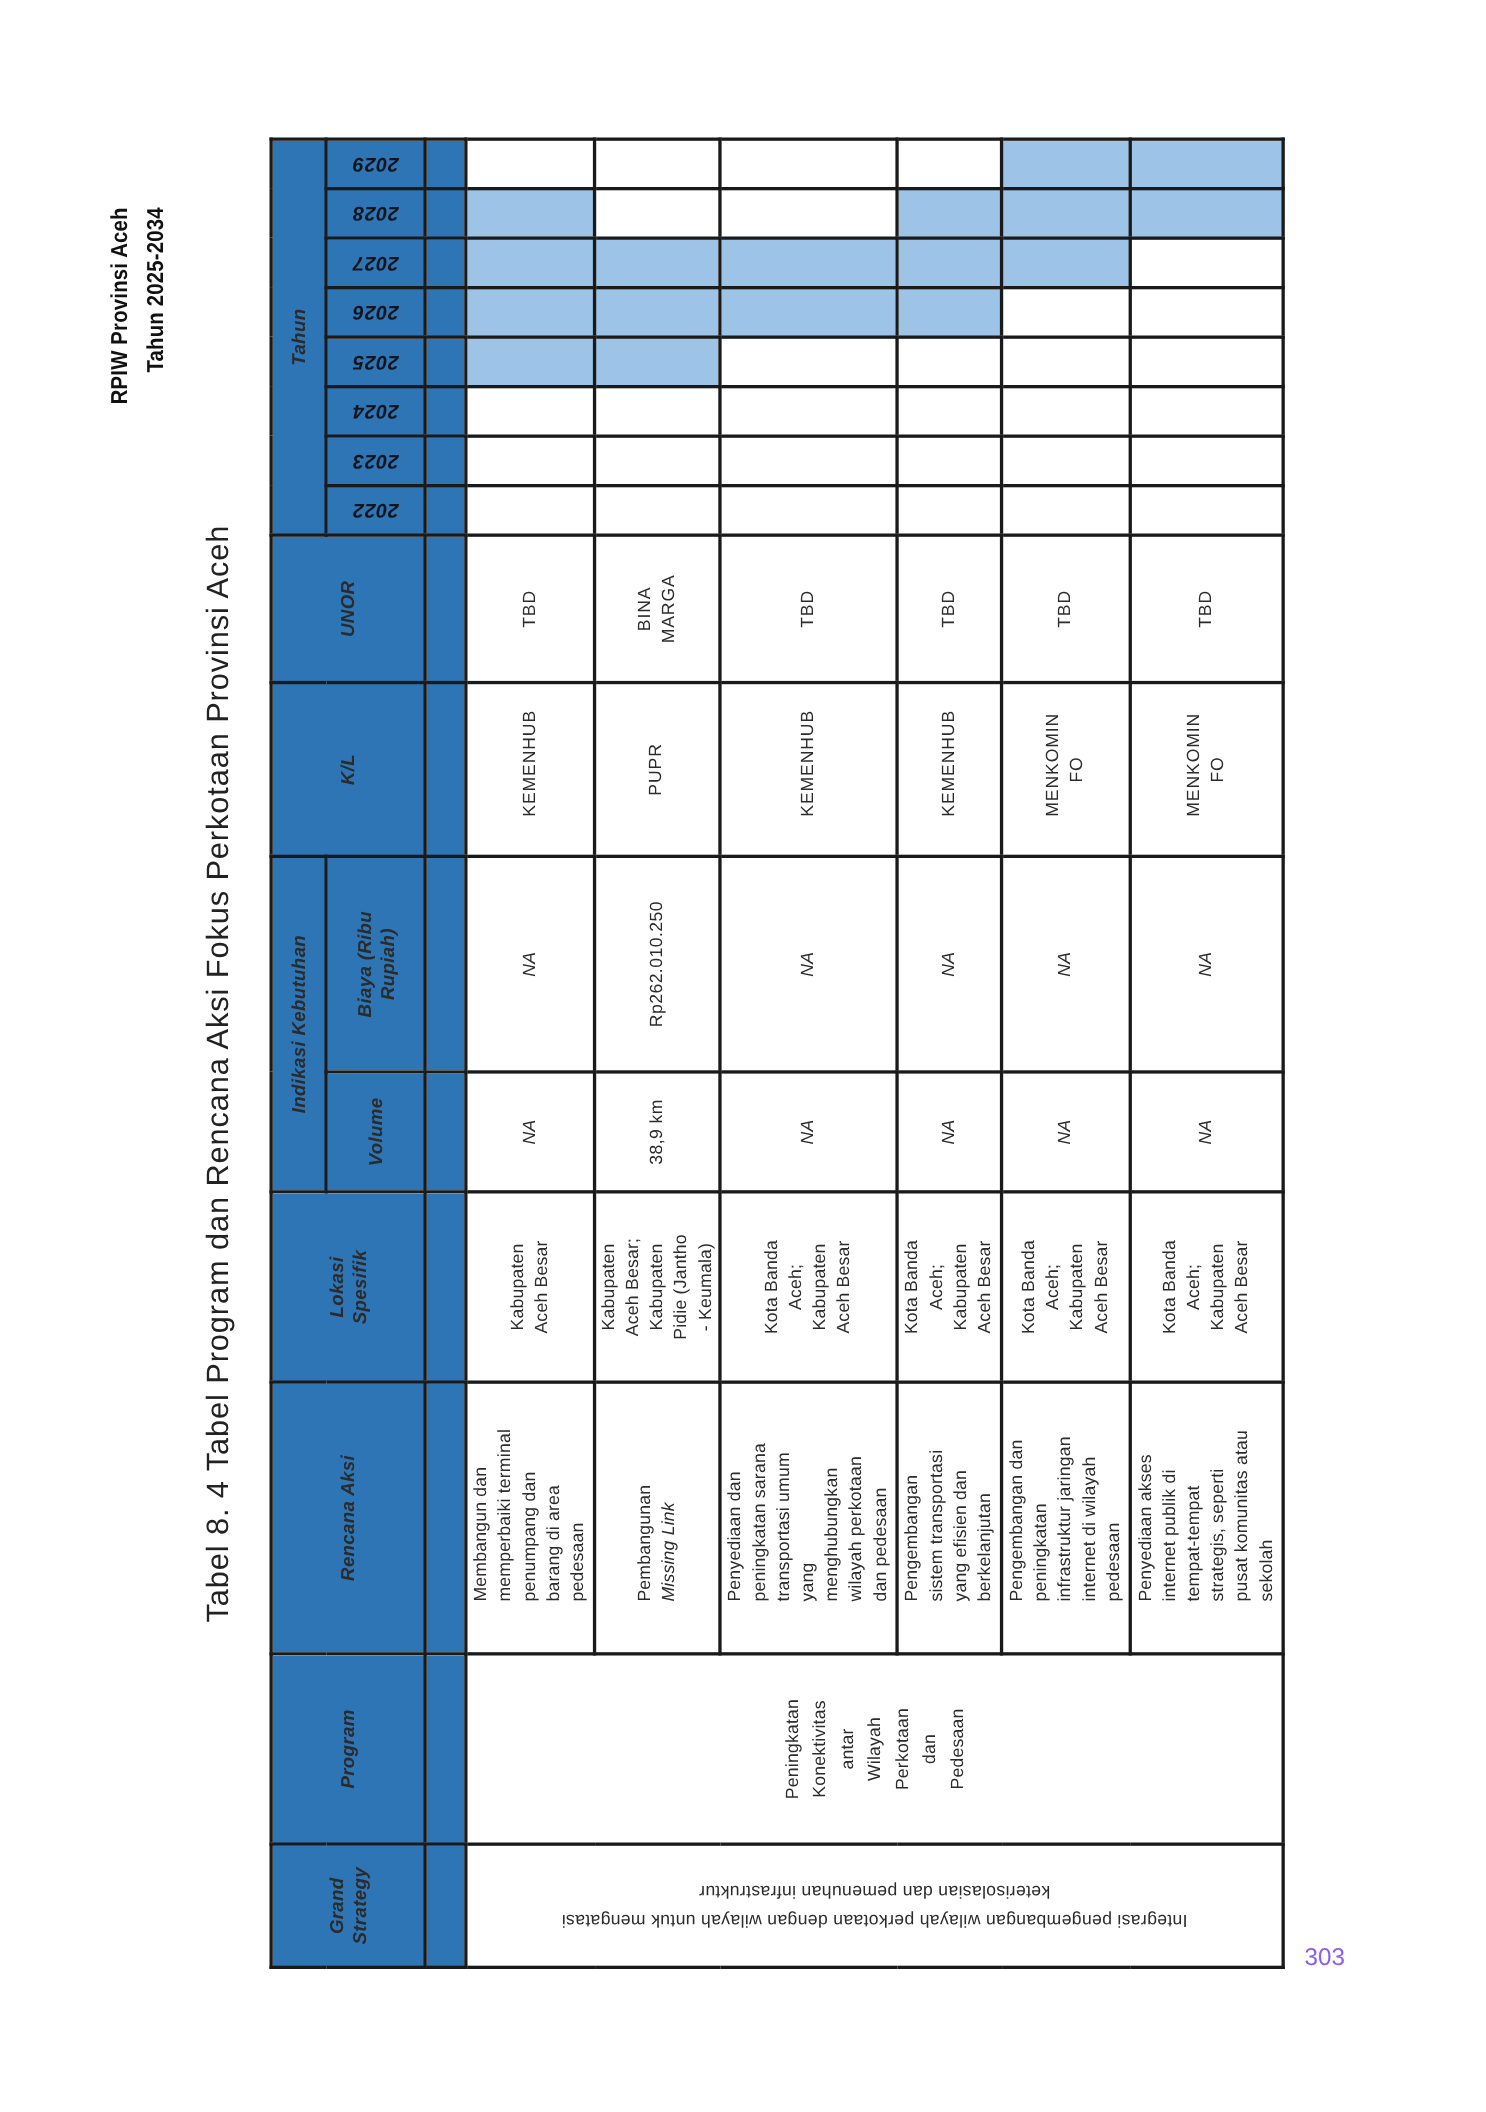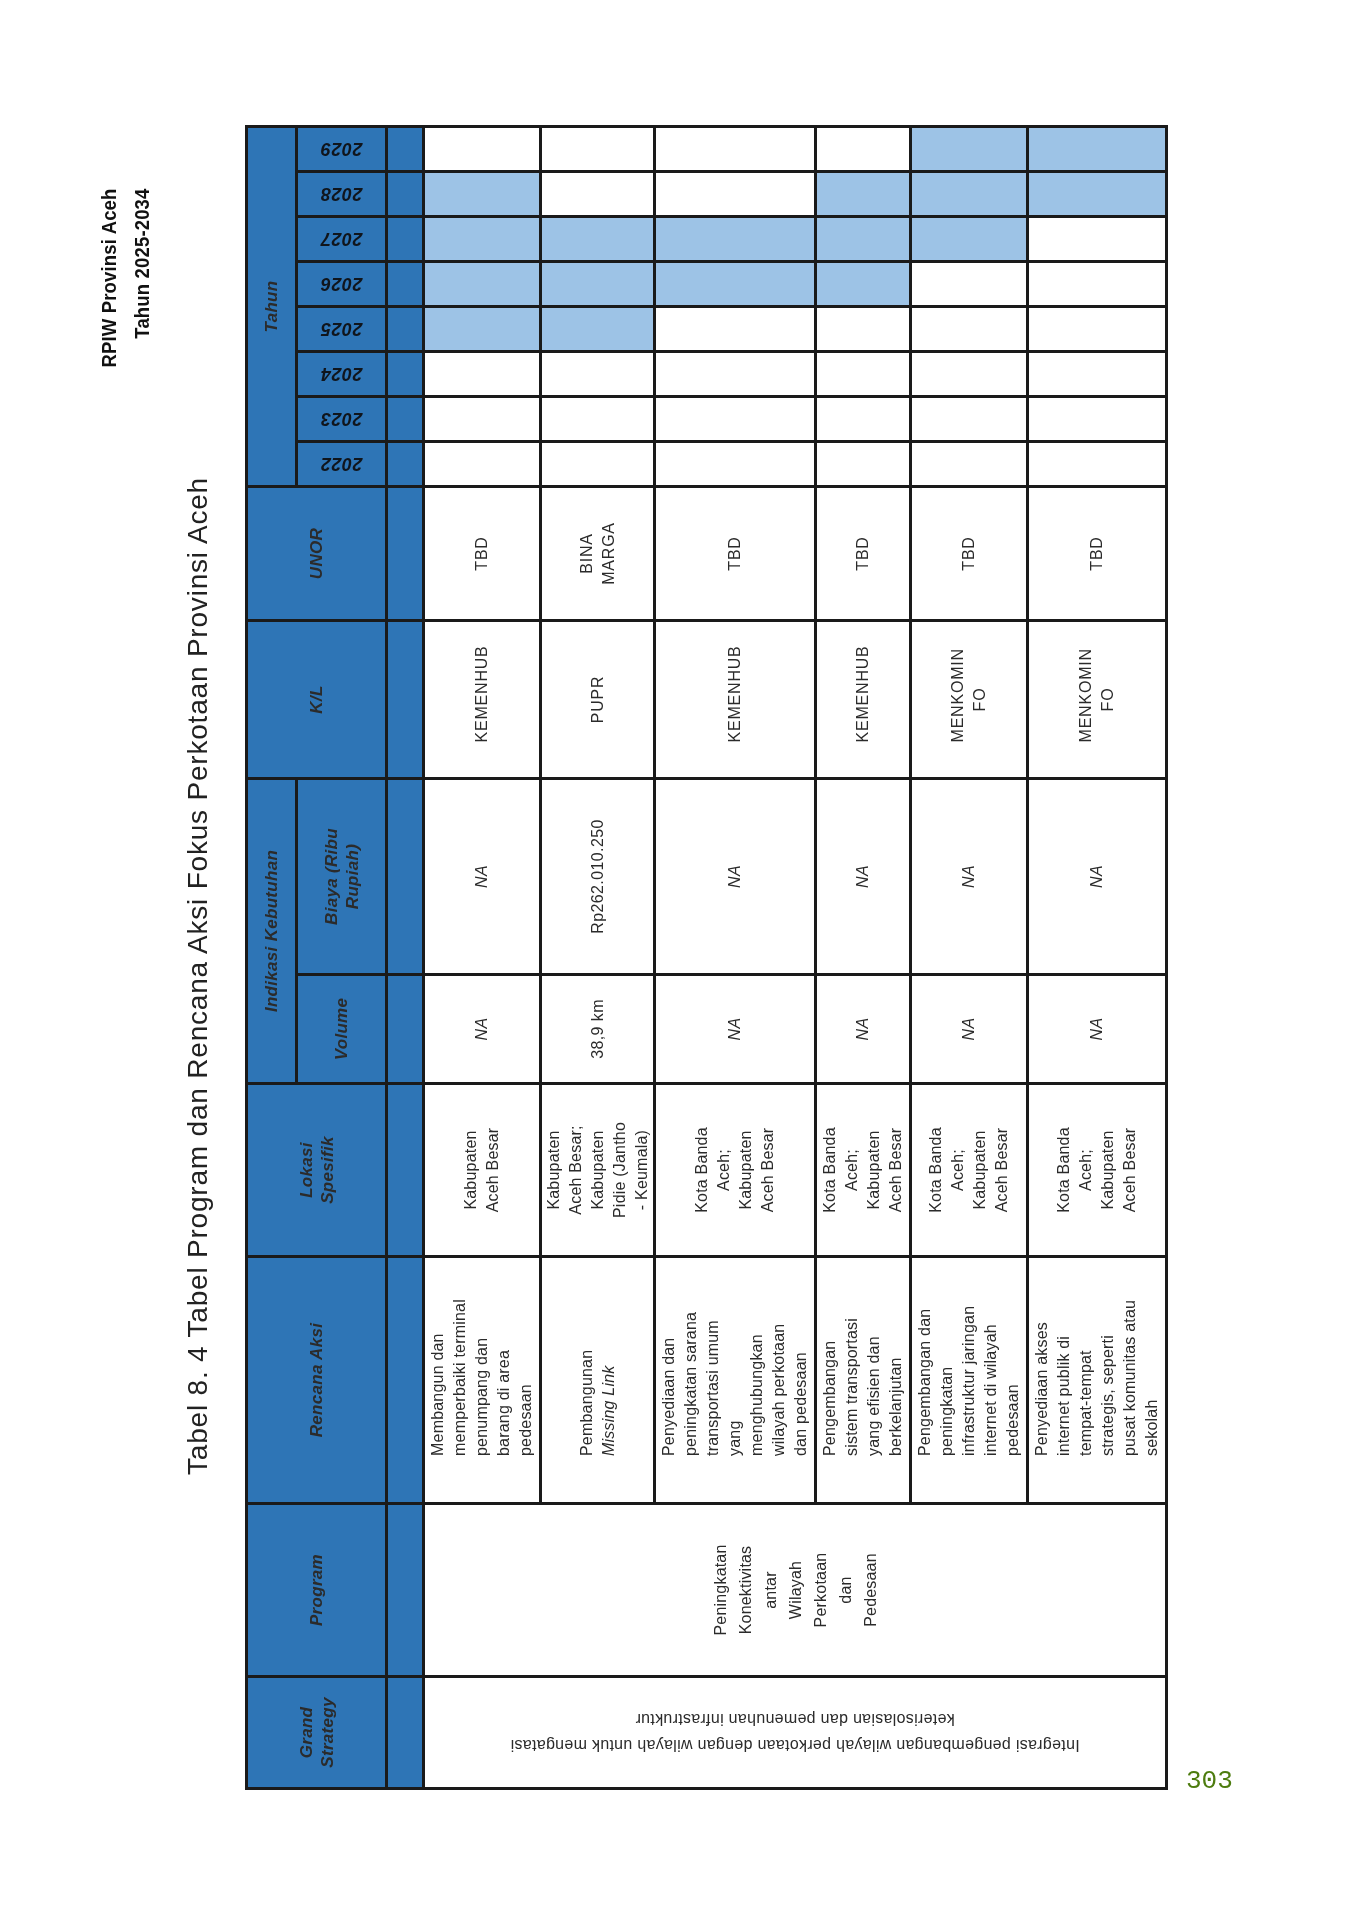--- a/index.html
+++ b/index.html
@@ -76,22 +76,22 @@
   td.gs-cell{position:relative;}
   .gs-text{
     position:absolute;top:50%;left:50%;width:580px;
     transform:translate(-50%,-50%) rotate(-90deg);
     text-align:center;font-size:16px;line-height:26px;letter-spacing:.3px;color:var(--ink);
   }
   td.program-cell .wrapbox{display:inline-block;max-width:96px;text-align:center;font-size:16px;line-height:25px;}
 
   .page-number{
     position:absolute;left:1186px;top:1766px;
-    font-family:Liberation Mono, monospace;
-    font-size:26px;color:#4d7c0f;
+    font-family:Liberation Sans, sans-serif;
+    font-size:22px;color:#8b5cf6;
   }
 </style>
 </head>
 <body>
 
 <div class="page">
 
   <div class="landscape">
 
     <div class="doc-header">

